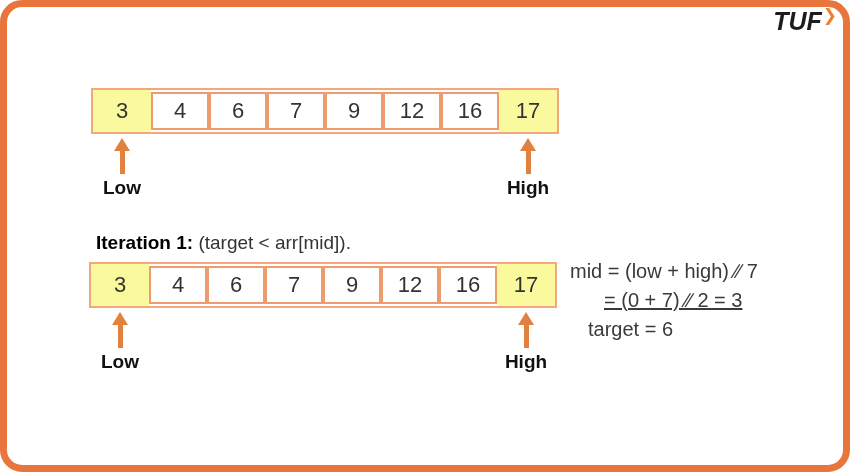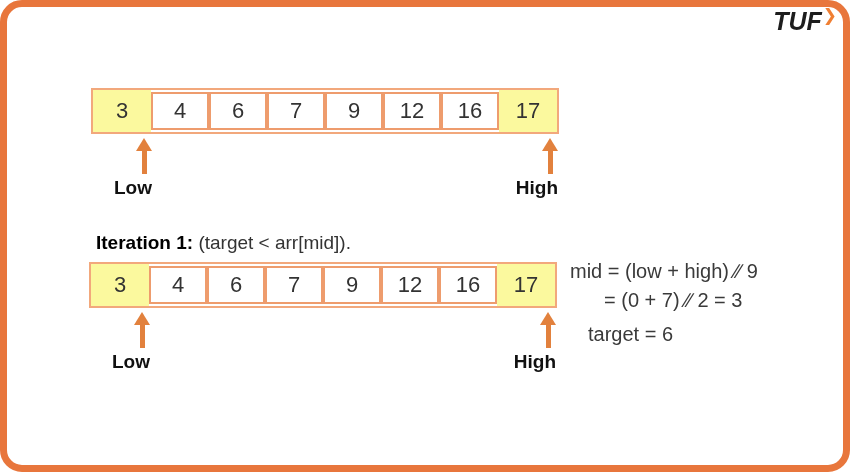--- a/index.html
+++ b/index.html
@@ -46,21 +46,21 @@
     height:38px;
   }
   .cell.hl{
     background:var(--highlight-yellow);
     border:none;height:42px;
   }
   
   .pointer{
     position:absolute;top:50px;
     transform:translateX(-50%);
-    display:flex;flex-direction:column;align-items:flex-end;
+    display:flex;flex-direction:column;align-items:center;
     width:60px;
   }
   .arrow{display:flex;flex-direction:column;align-items:center;}
   .arrow .head{
     width:0;height:0;
     border-left:8px solid transparent;
     border-right:8px solid transparent;
     border-bottom:13px solid var(--arrow-orange);
   }
   .arrow .shaft{
@@ -73,22 +73,22 @@
   .iteration{
     position:absolute;left:96px;top:232px;
     font-size:19px;color:#333;
   }
   .iteration .it-bold{font-weight:bold;color:#000000;}
   
   .calc{
     position:absolute;left:570px;top:257px;
     font-size:20px;color:#3a3a3a;line-height:29px;
   }
-  .calc .l2{padding-left:34px;}
-  .calc .l3{padding-left:18px;margin-top:5px;}
+  .calc .l2{padding-left:34px;text-decoration:underline;}
+  .calc .l3{padding-left:18px;}
 </style>
 </head>
 <body style="--frame-border: #E8763C; --row-border: #F2A87C; --cell-border: #EE9C6D; --highlight-yellow: #FBF99E; --arrow-orange: #E2813D; --accent-orange: #F07F33;">
 
 <div class="frame"></div>
 
 <div class="logo">
   <span>TUF</span>
   <span class="chev">❯</span>
 </div>
@@ -145,16 +145,16 @@
     <div class="pointer" style="left: 437px;">
       <div class="arrow">
         <div class="head"></div>
         <div class="shaft"></div>
       </div>
       <div class="plabel">High</div>
     </div>
   </div>
 
 <div class="calc">
-  <div class="l1">mid = (low + high) ∕∕ 9</div>
+  <div class="l1">mid = (low + high) ∕∕ 7</div>
   <div class="l2">= (0 + 7) ∕∕ 2 = 3</div>
   <div class="l3">target = 6</div>
 </div>
 
 </body></html>

